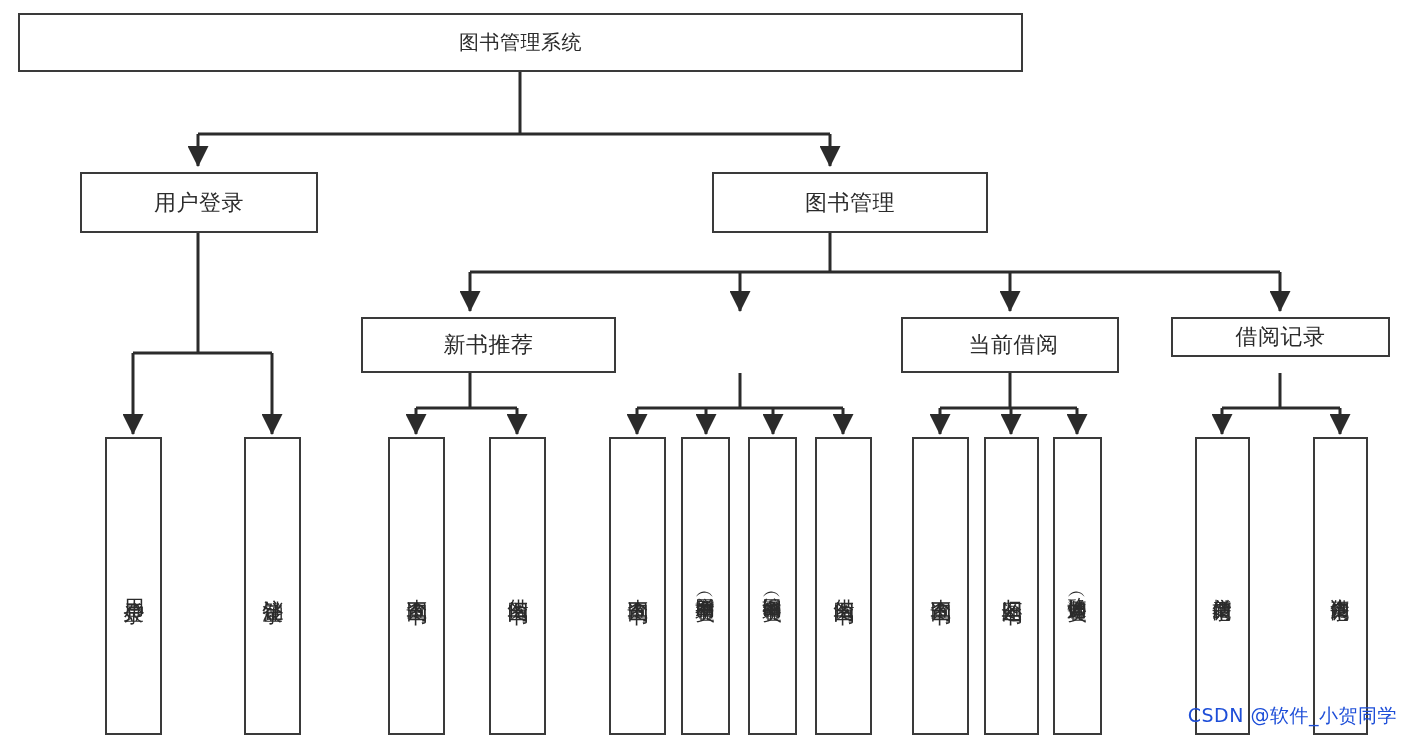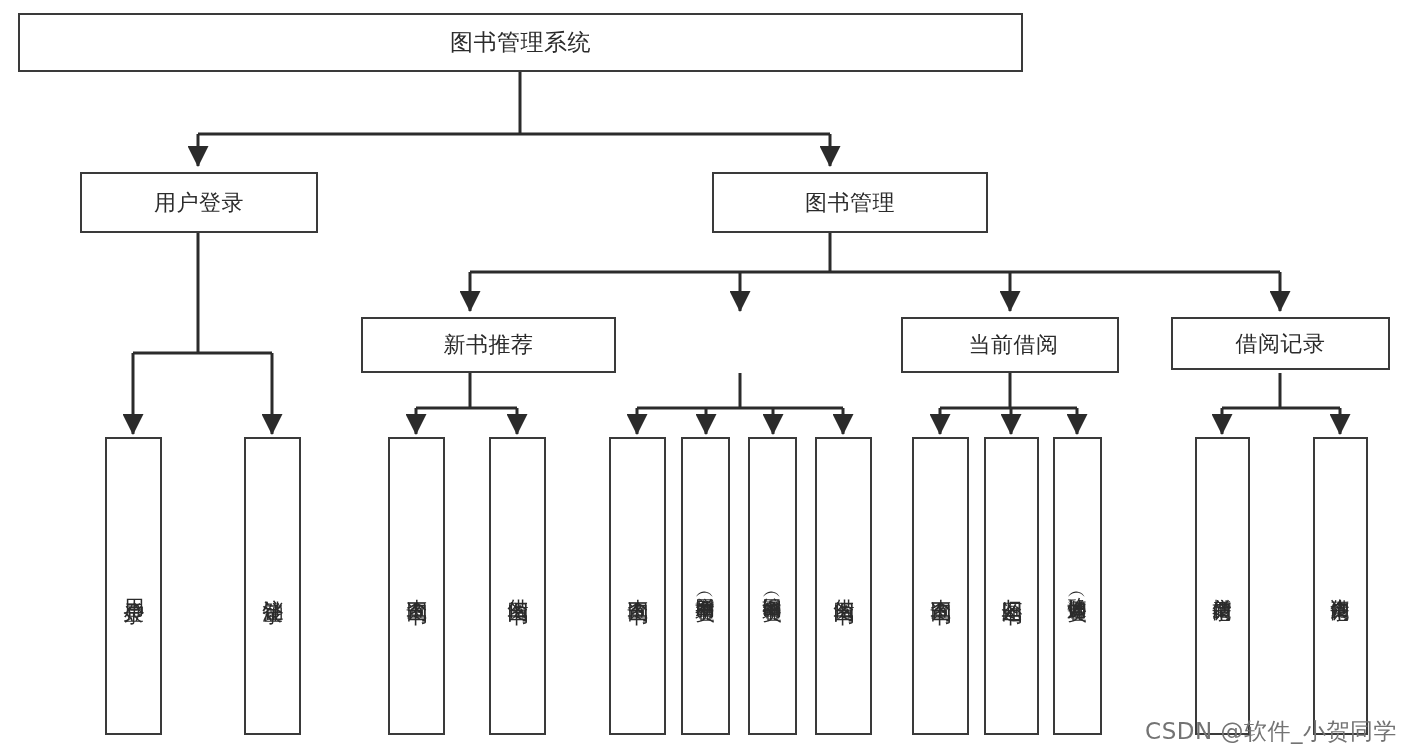--- a/index.html
+++ b/index.html
@@ -41,21 +41,21 @@
     text-align: center;
     line-height: 1.05;
     white-space: nowrap;
   }
   
   .node.horiz .label {
     font-size: 22px;
     letter-spacing: 0.5px;
   }
   .node.root .label {
-    font-size: 23px;
+    font-size: 20px;
   }
   
   .node.vert {
     align-items: center;
     justify-content: center;
   }
   .node.vert .label {
     writing-mode: vertical-rl;
     text-orientation: upright;
     font-size: 21px;
@@ -64,23 +64,23 @@
     white-space: nowrap;
   }
   .node.vert.narrow .label {
     font-size: 19px;
     letter-spacing: 1px;
     line-height: 1.22;
   }
   #watermark {
     position: absolute;
     right: 8px;
-    bottom: 0;
-    font-size: 23px;
-    color: #737373;
+    bottom: 18px;
+    font-size: 19px;
+    color: #1d4ed8;
     letter-spacing: 0.5px;
     user-select: none;
     white-space: nowrap;
   }
 </style>
 </head>
 <body>
 
 <div id="canvas">
 
@@ -144,21 +144,21 @@
   <div class="node horiz" style="left:712px; top:172px; width:276px; height:61px;">
     <span class="label">图书管理</span>
   </div>
 
   <div class="node horiz" style="left:361px; top:317px; width:255px; height:56px;">
     <span class="label">新书推荐</span>
   </div>
   <div class="node horiz" style="left:901px; top:317px; width:218px; height:56px;padding-left:7px;">
     <span class="label">当前借阅</span>
   </div>
-  <div class="node horiz" style="left:1171px; top:317px; width:219px; height:53px;">
+  <div class="node horiz" style="left:1171px; top:317px; width:219px; height:40px;">
     <span class="label">借阅记录</span>
   </div>
 
   <div class="node vert" style="left:105px; top:437px; width:57px; height:298px;">
     <span class="label">用户登录</span>
   </div>
   <div class="node vert" style="left:244px; top:437px; width:57px; height:298px;">
     <span class="label">注销登录</span>
   </div>
 

